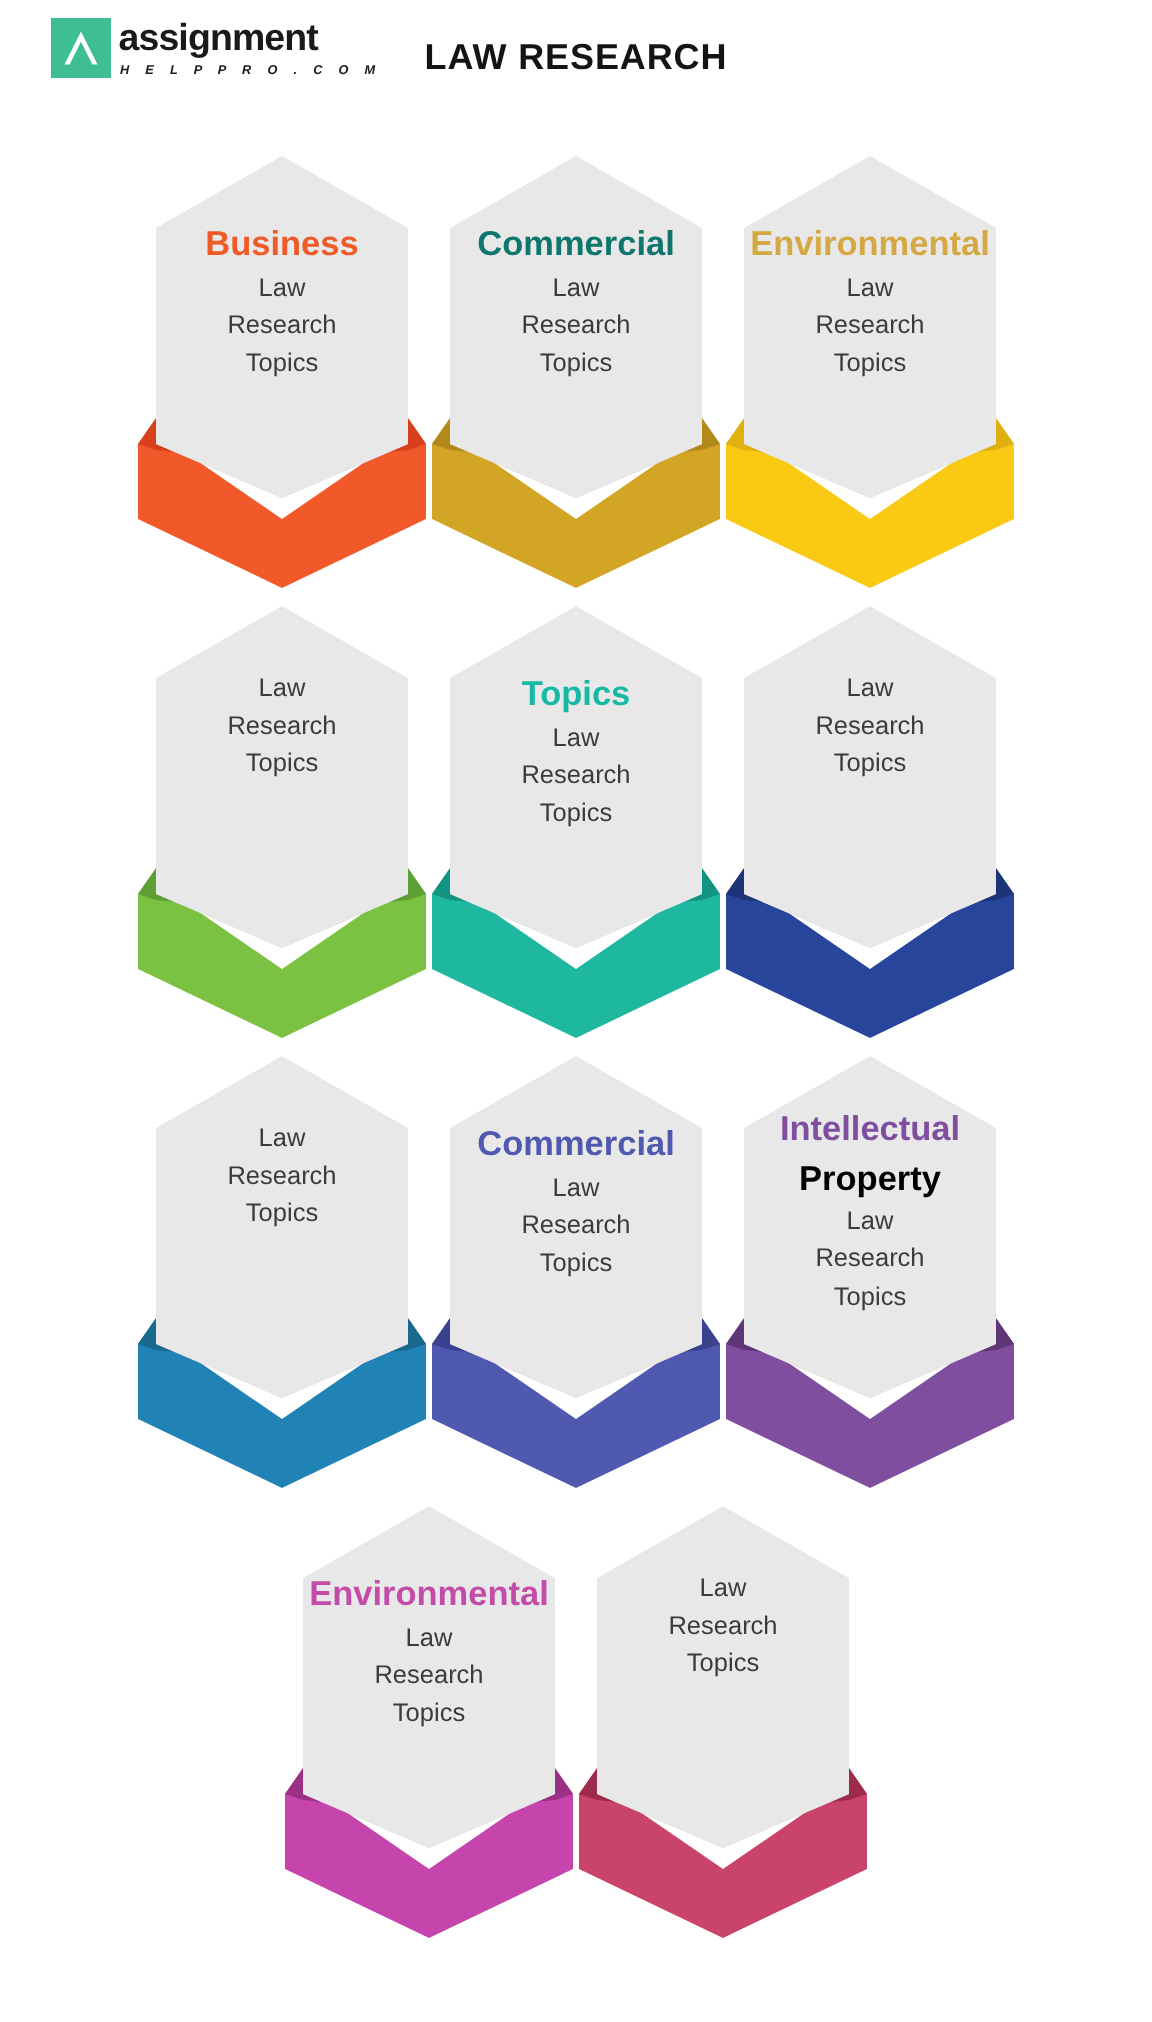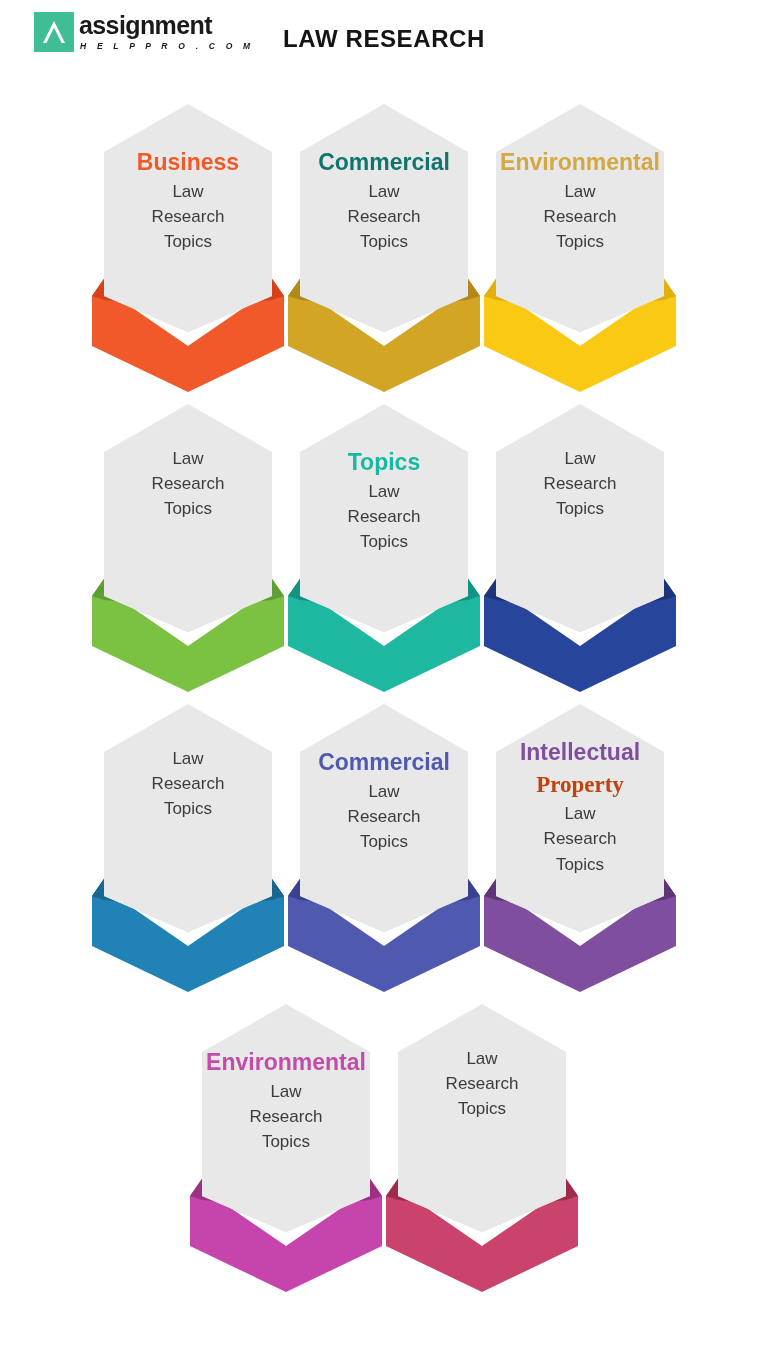--- a/index.html
+++ b/index.html
@@ -502,21 +502,21 @@
           L14 196 Z" fill="#d2d2d2"></path>
             <path d="M98 4
           L182 52
           L182 196
           L98 232
           L14 196
           L14 52 Z" fill="#e8e8e8"></path>
           </svg>
           <div class="badge-text" style="top: 36px;">
             <div class="badge-title" style="color: rgb(128, 78, 159);">Intellectual</div>
-            <div class="badge-title" style="color: #c2410c; font-family: Liberation Serif, serif;">Property</div>
+            <div class="badge-title" style="color: #000000;">Property</div>
             <div class="badge-sub" style="color: rgb(59, 59, 59);">Law</div>
             <div class="badge-sub" style="color: rgb(59, 59, 59);">Research</div>
             <div class="badge-sub" style="color: rgb(59, 59, 59);">Topics</div>
           </div>
         </div>
       </div>
       <div class="row">
         <div class="badge">
           <svg viewBox="0 0 196 300">
             <path d="M2 196

